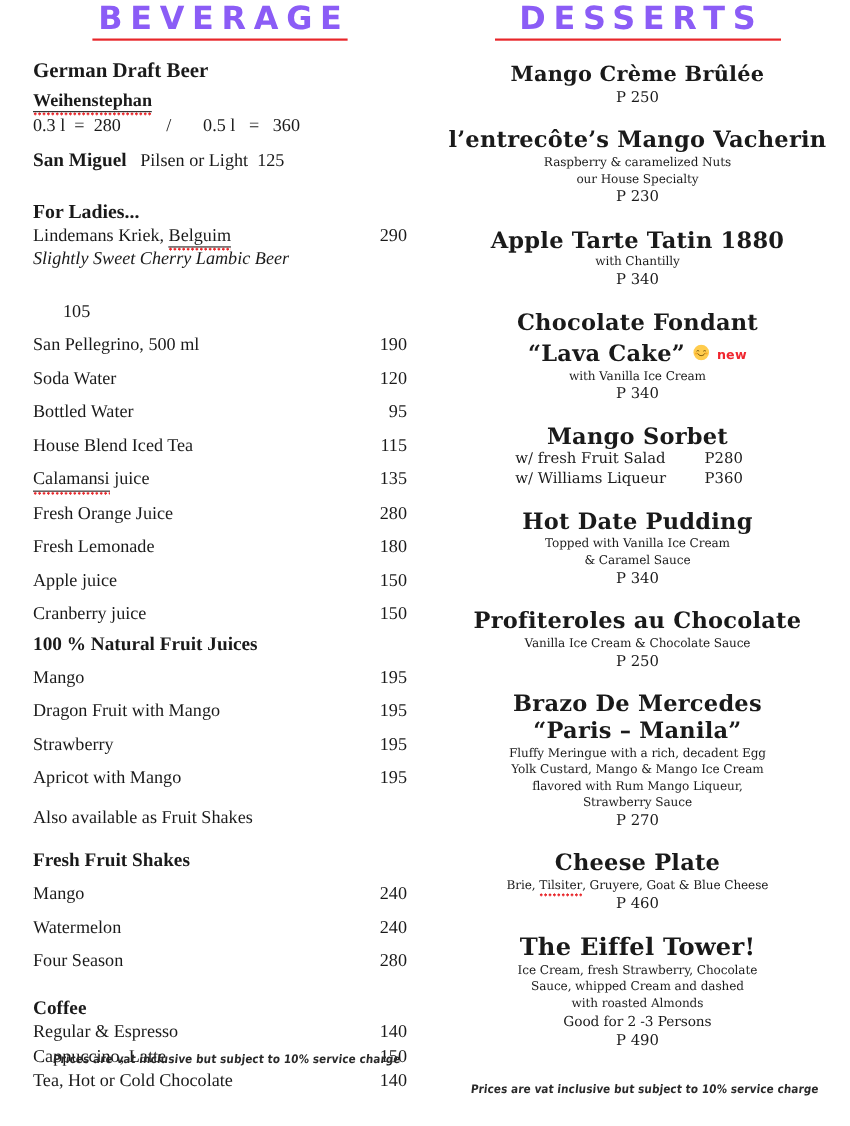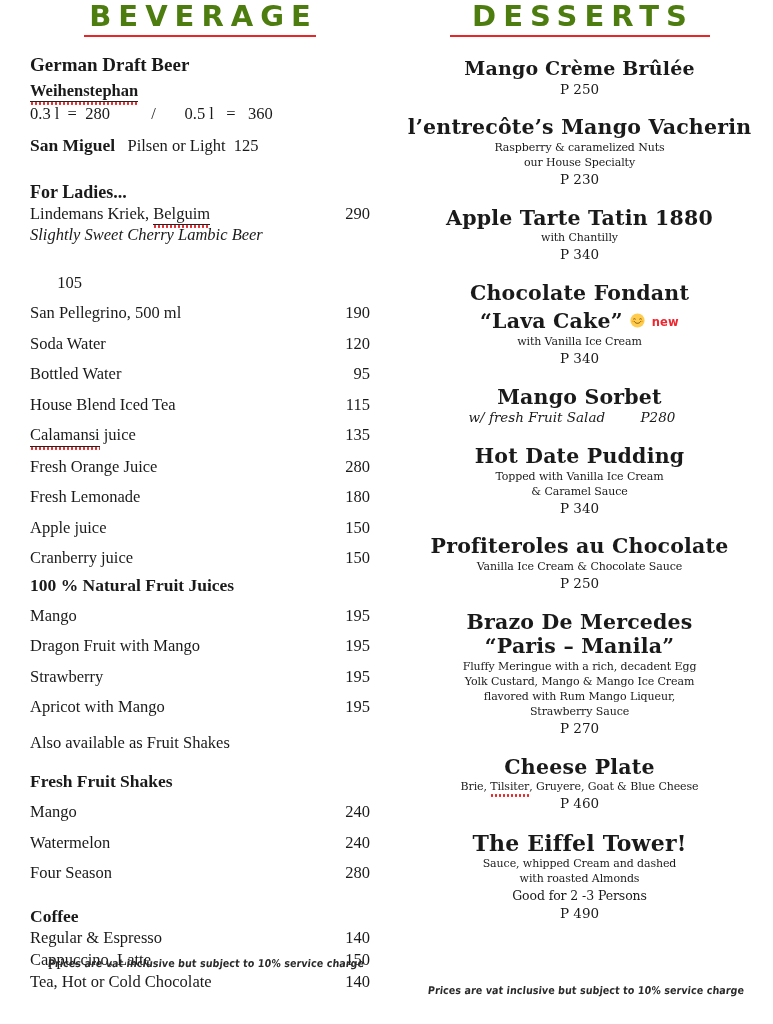--- a/index.html
+++ b/index.html
@@ -27,21 +27,21 @@
     position: relative;
     height: 1024px;
     box-sizing: border-box;
   }
   .col-left  { width: 392px; padding: 0 22px 0 30px; }
   .col-right { width: 381px; padding: 0 18px 0 12px; }
 
   
   .section-title {
     text-align: center;
-    color: #4d7c0f;
+    color: #8b5cf6;
     font-family: "DejaVu Sans", sans-serif;
     font-weight: bold;
     font-size: 29px;
     letter-spacing: 7px;
     line-height: 1;
     padding-top: 2px;
     margin: 0;
     text-indent: 7px;
   }
   .title-rule {
@@ -200,21 +200,20 @@
     margin: 1px 0 0 0;
   }
   .d-pricerow {
     font-family: "DejaVu Serif", serif;
     font-size: 13.5px;
     line-height: 1.32;
     display: flex;
     justify-content: center;
     gap: 22px;
     margin: 0;
-    font-style: italic;
   }
   .d-pricerow .lbl { width: 150px; text-align: left; }
   .d-pricerow .val { width: 50px; text-align: left; }
 
   .lava-line {
     display: flex;
     align-items: center;
     justify-content: center;
     gap: 7px;
     margin-top: 4px;
@@ -435,20 +434,24 @@
         <div class="d-desc">with Vanilla Ice Cream</div>
         <div class="d-price">P 340</div>
       </div>
 
       <div class="d-item">
         <div class="d-name lg">Mango Sorbet</div>
         <div class="d-pricerow">
           <span class="lbl">w/ fresh Fruit Salad</span>
           <span class="val">P280</span>
         </div>
+        <div class="d-pricerow">
+          <span class="lbl">w/ Williams Liqueur</span>
+          <span class="val">P360</span>
+        </div>
       </div>
 
       <div class="d-item">
         <div class="d-name lg">Hot Date Pudding</div>
         <div class="d-desc">Topped with Vanilla Ice Cream</div>
         <div class="d-desc">&amp; Caramel Sauce</div>
         <div class="d-price">P 340</div>
       </div>
 
       <div class="d-item">
@@ -468,20 +471,21 @@
       </div>
 
       <div class="d-item">
         <div class="d-name lg">Cheese Plate</div>
         <div class="d-desc"><span>Brie, </span><span class="spell-des">Tilsiter</span><span>, Gruyere, Goat &amp; Blue Cheese</span></div>
         <div class="d-price">P 460</div>
       </div>
 
       <div class="d-item">
         <div class="d-name xl">The Eiffel Tower!</div>
+        <div class="d-desc">Ice Cream, fresh Strawberry, Chocolate</div>
         <div class="d-desc">Sauce, whipped Cream and dashed</div>
         <div class="d-desc">with roasted Almonds</div>
         <div class="d-desc" style="font-size:12.5px;margin-top:2px">Good for 2 -3 Persons</div>
         <div class="d-price">P 490</div>
       </div>
 
     </div>
   </div>
 
   <div class="footer-note footer-left">Prices are vat inclusive but subject to 10% service charge</div>

